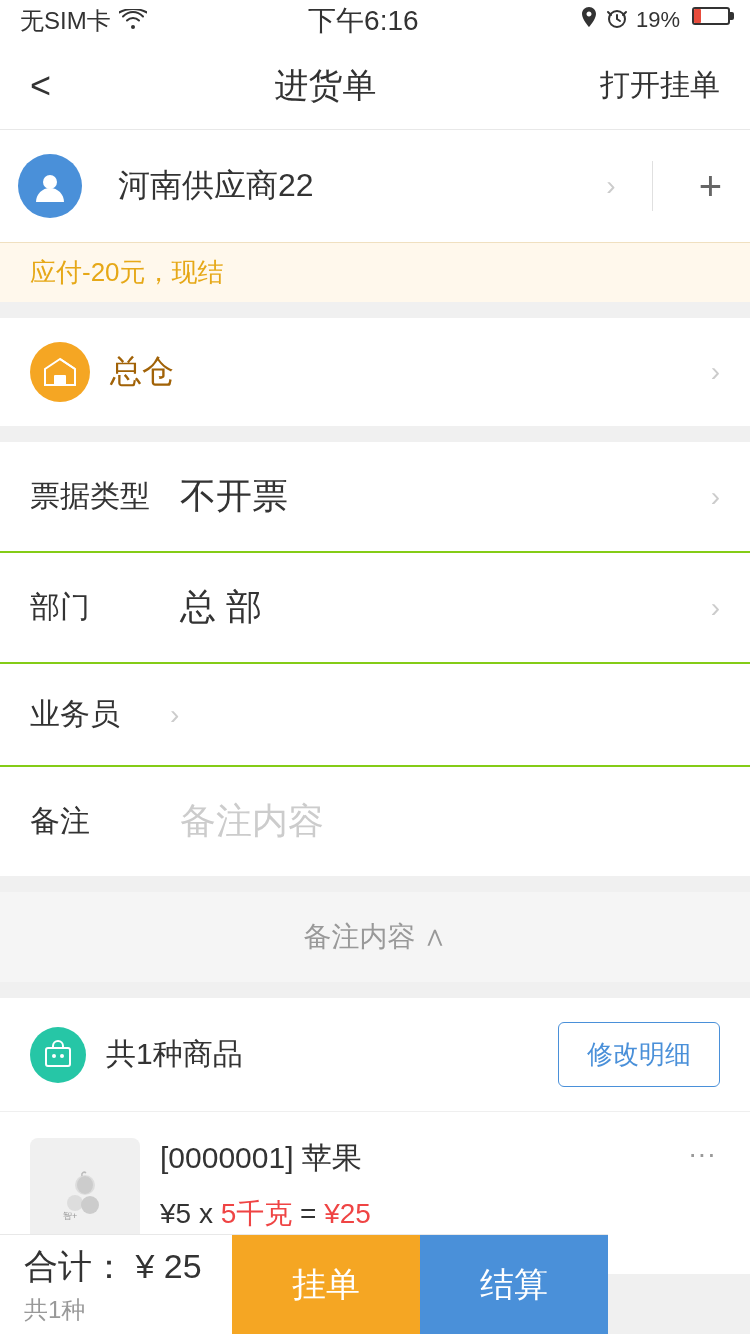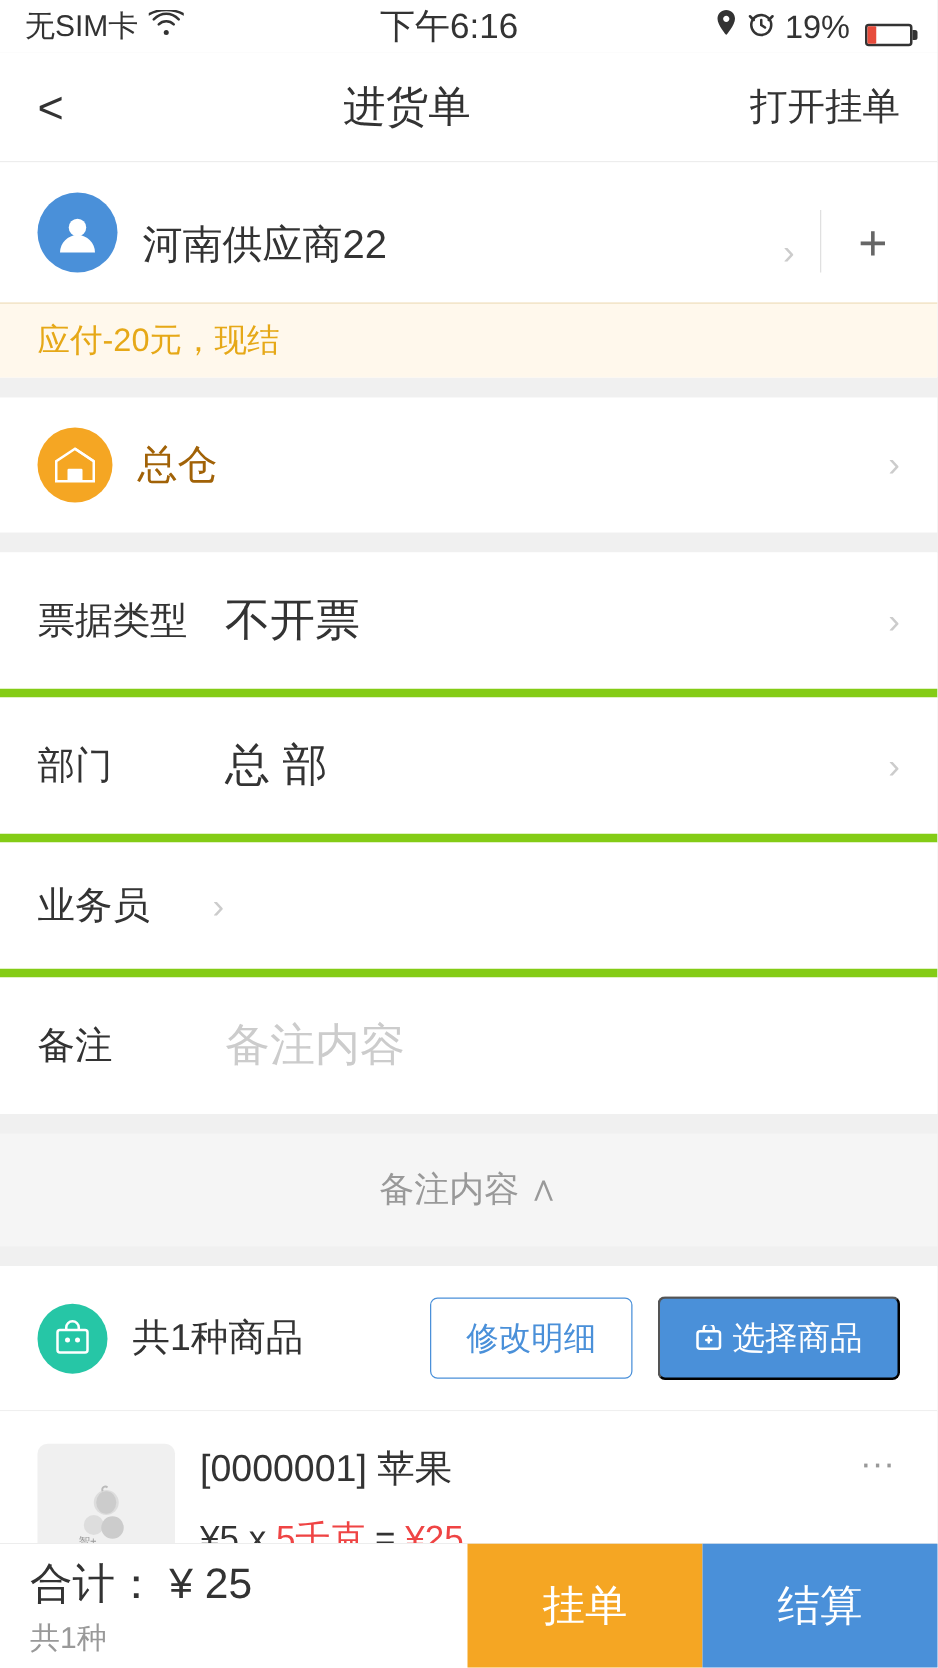--- a/index.html
+++ b/index.html
@@ -19,21 +19,21 @@
       height: 42px;
       display: flex;
       align-items: center;
       justify-content: space-between;
       padding: 0 20px;
       font-size: 24px;
       color: #333;
     }
     .status-left { display: flex; align-items: center; gap: 8px; }
     .status-center { font-size: 28px; font-weight: 500; }
-    .status-right { display: flex; align-items: flex-end; gap: 8px; font-size: 26px; }
+    .status-right { display: flex; align-items: flex-start; gap: 8px; font-size: 22px; }
     .battery-icon {
       display: inline-block;
       width: 38px;
       height: 18px;
       border: 2px solid #333;
       border-radius: 3px;
       position: relative;
       margin-left: 4px;
     }
     .battery-icon::after {
@@ -81,24 +81,25 @@
 
     
     .section {
       background: #fff;
       margin-bottom: 16px;
     }
 
     
     .supplier-row {
       display: flex;
-      align-items: flex-end;
-      padding: 24px 30px;
+      align-items: center;
+      padding: 24px 18px;
       background: #fff;
       border-bottom: none;
+      gap: 16px;
     }
     .supplier-avatar {
       width: 64px;
       height: 64px;
       border-radius: 50%;
       background: #4a90d9;
       display: flex;
       align-items: center;
       justify-content: center;
       margin-right: 20px;
@@ -135,21 +136,21 @@
       color: #e6a817;
       border-top: 1px solid #f0e0c0;
     }
 
     
     .form-row {
       display: flex;
       align-items: center;
       padding: 30px 30px;
       background: #fff;
-      border-bottom: 7px solid #84cc16;
+      border-bottom: 2px solid #84cc16;
       cursor: pointer;
     }
     .form-row:last-child { border-bottom: none; }
     .form-label {
       font-size: 30px;
       color: #333;
       min-width: 130px;
     }
     .form-value {
       flex: 1;
@@ -282,21 +283,21 @@
       color: #999;
       font-size: 28px;
       padding: 0 4px;
     }
 
     
     .footer {
       position: fixed;
       bottom: 0;
       left: 0;
-      width: 750px;
+      width: 608px;
       height: 100px;
       display: flex;
       align-items: stretch;
       background: #fff;
       border-top: 1px solid #e8e8e8;
     }
     .footer-total {
       flex: 1;
       display: flex;
       flex-direction: column;
@@ -439,28 +440,20 @@
       <div class="products-icon">
         <svg viewBox="0 0 30 30">
           <rect x="3" y="8" width="24" height="18" rx="2" stroke="#fff" stroke-width="2" fill="none"></rect>
           <path d="M10 8V6a5 5 0 0110 0v2" stroke="#fff" stroke-width="2" fill="none"></path>
           <circle cx="11" cy="16" r="2" fill="#fff"></circle>
           <circle cx="19" cy="16" r="2" fill="#fff"></circle>
         </svg>
       </div>
       <span class="products-count">共1种商品</span>
       <button class="btn-outline">修改明细</button>
-      <button class="btn-primary">
-        <svg viewBox="0 0 22 22">
-          <rect x="2" y="5" width="18" height="14" rx="2" stroke="#fff" stroke-width="2" fill="none"></rect>
-          <path d="M7 5V3a4 4 0 018 0v2" stroke="#fff" stroke-width="2" fill="none"></path>
-          <path d="M11 10v4M9 12h4" stroke="#fff" stroke-width="2" stroke-linecap="round"></path>
-        </svg>
-        <span>选择商品</span>
-      </button>
     </div>
 
     <div class="product-item">
       <div class="product-thumb">
         <svg viewBox="0 0 60 60">
           <circle cx="30" cy="22" r="10" fill="#ddd"></circle>
           <ellipse cx="30" cy="22" rx="8" ry="9" fill="#ccc"></ellipse>
           <path d="M27 13c-1-3 2-5 4-3" stroke="#bbb" stroke-width="1.5" fill="none"></path>
           <circle cx="20" cy="40" r="8" fill="#ddd"></circle>
           <circle cx="35" cy="42" r="9" fill="#ccc"></circle>

